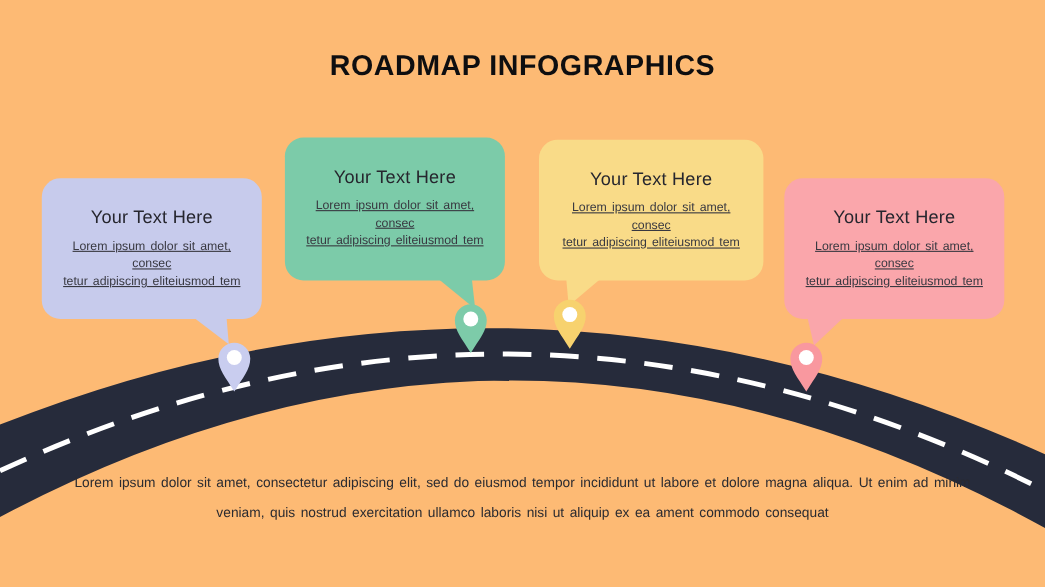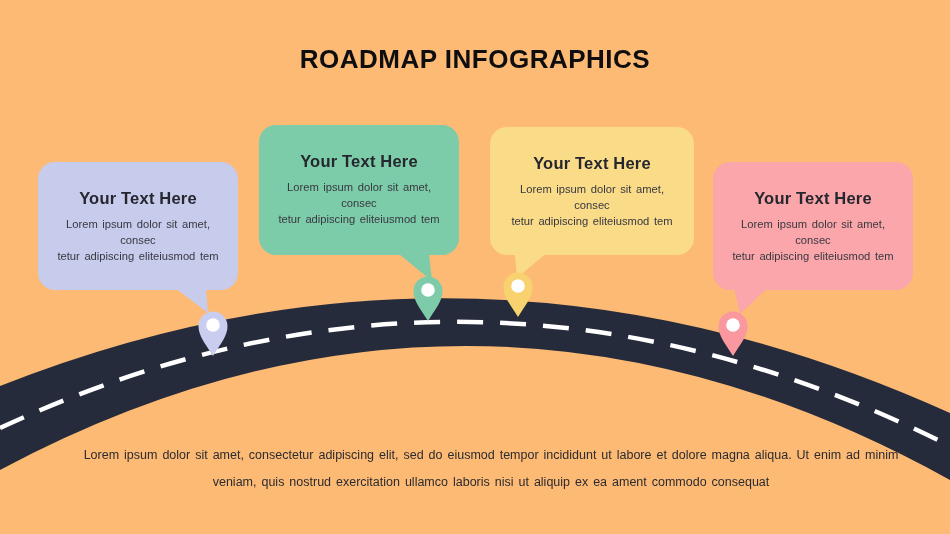--- a/index.html
+++ b/index.html
@@ -10,34 +10,34 @@
   .title{
     position:absolute;top:44px;left:0;width:950px;text-align:center;
     font-size:26px;font-weight:bold;letter-spacing:0.5px;color:#0e0e10;margin:0;
   }
   .road-svg{position:absolute;left:0;top:0;width:950px;height:534px;}
   .bubble{
     position:absolute;width:200px;height:128px;border-radius:17px;
     box-sizing:border-box;padding:27px 12px 0 12px;text-align:center;
   }
   .bubble h2{
-    margin:0;font-size:16.5px;font-weight:bold;color:#26262e;letter-spacing:0.2px;
+    margin:0;font-size:16.5px;font-weight:normal;color:#26262e;letter-spacing:0.2px;
   }
   .bubble p{
     margin:8px 0 0 0;font-size:11.2px;line-height:16px;color:#383840;
-    white-space:pre-line;word-spacing:1.5px;
+    white-space:pre-line;word-spacing:1.5px;text-decoration:underline;
   }
   .bubble-1{left:38px;top:162px;background:#C7CBEC;}
   .bubble-2{left:259px;top:125px;background:#7CCBA9;height:130px;}
   .bubble-3{left:490px;top:127px;background:#F9DB88;width:204px;}
   .bubble-4{left:713px;top:162px;background:#FAA6AB;}
   .footer{
     position:absolute;left:60px;top:426px;width:830px;text-align:center;
     font-size:12.5px;line-height:27px;color:#2b2b30;white-space:pre-line;
-    word-spacing:1.5px;margin:16px;
+    word-spacing:1.5px;margin:0;
   }
 </style>
 </head>
 <body>
 
 <div class="slide">
 
   <h1 class="title">ROADMAP INFOGRAPHICS</h1>
 
   <svg class="road-svg" viewBox="0 0 950 534" xmlns="http://www.w3.org/2000/svg">

